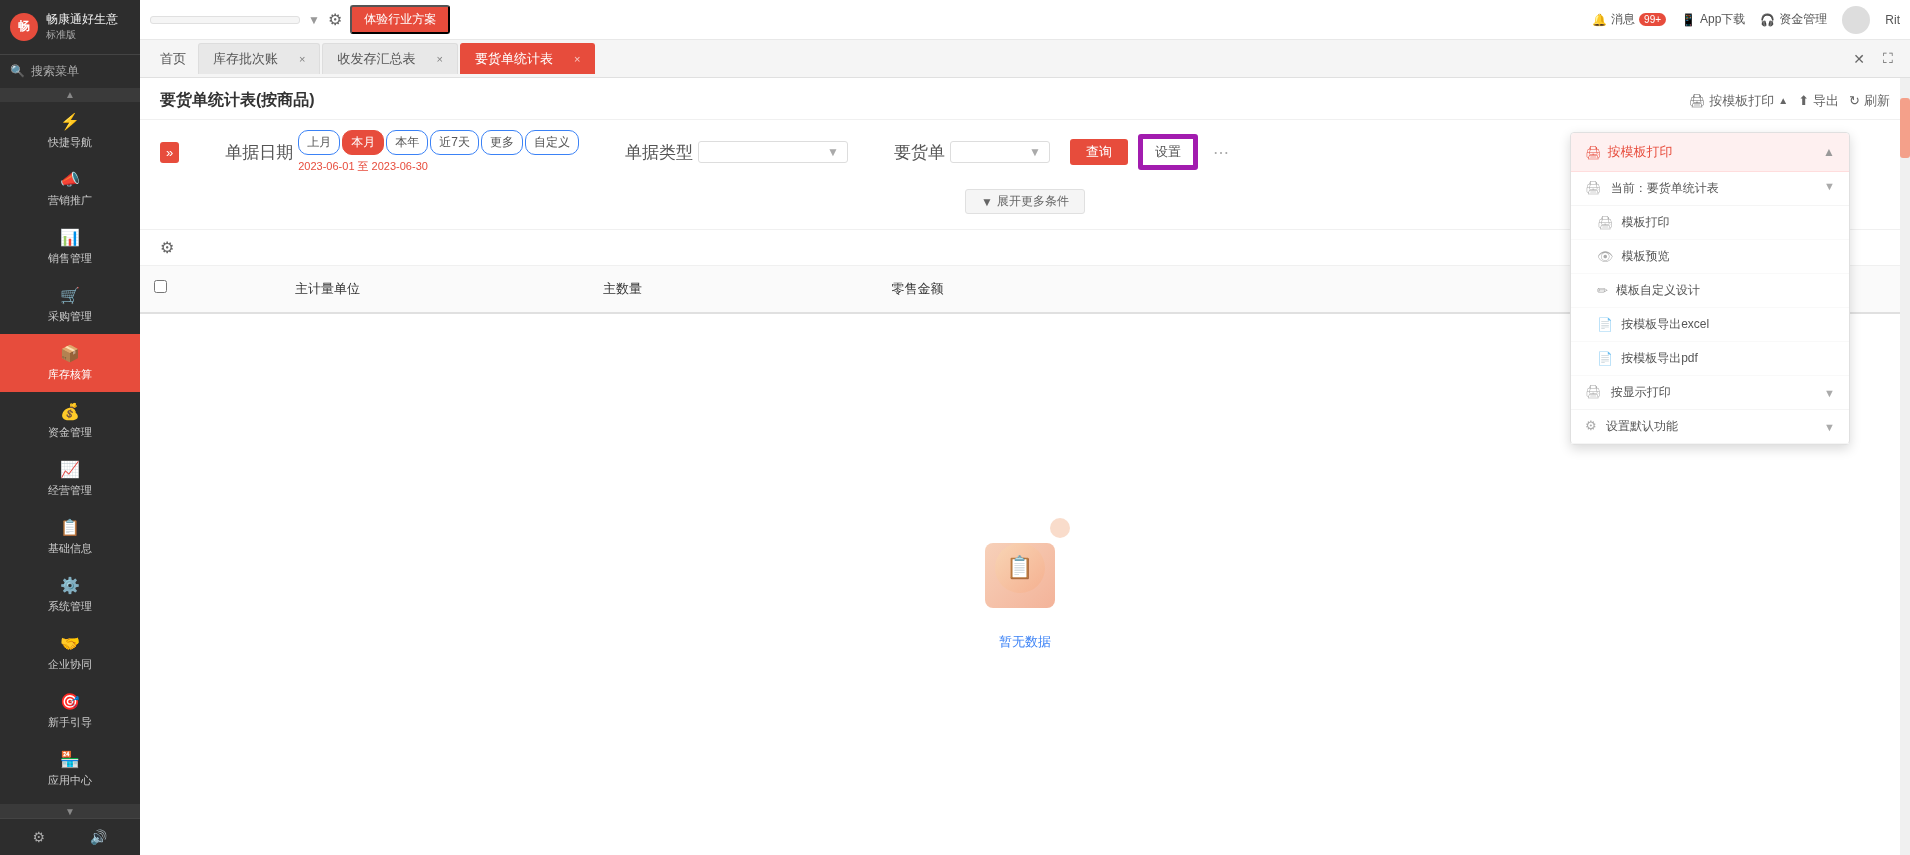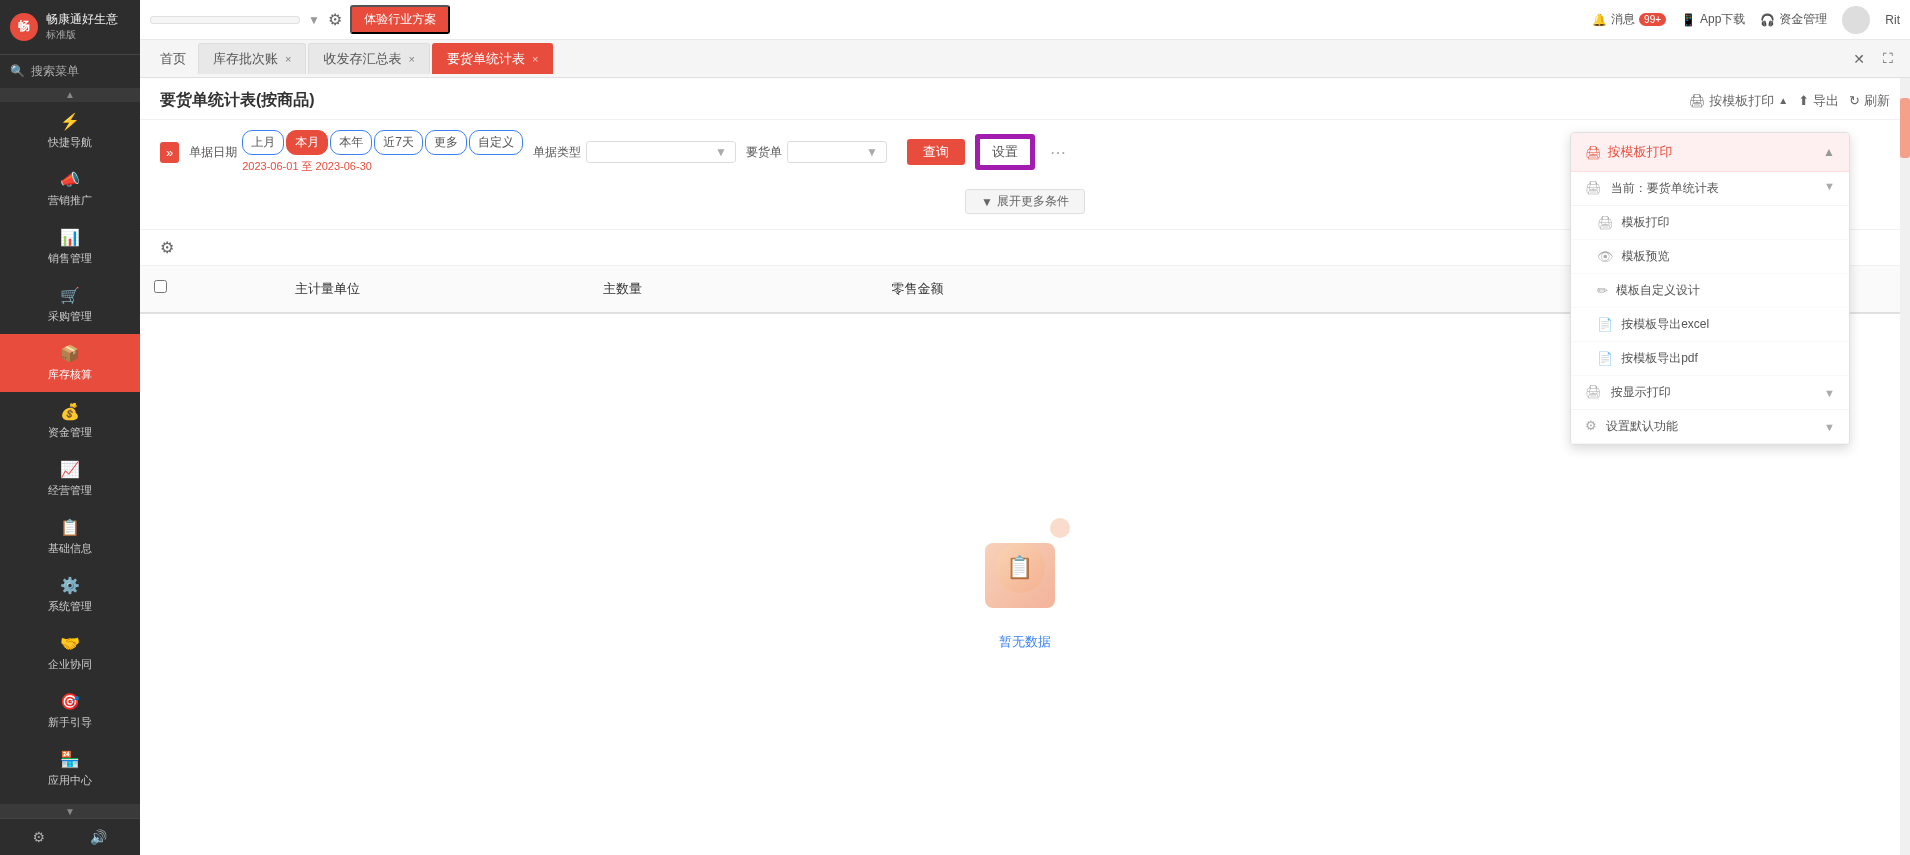--- a/index.html
+++ b/index.html
@@ -125,21 +125,21 @@
     .tab-bar {
       height: 38px;
       background: #f5f5f5;
       display: flex;
       align-items: center;
       padding: 0 10px;
       border-bottom: 1px solid #e0e0e0;
       gap: 2px;
     }
     .tab-item {
-      display: flex; align-items: center; gap: 7px;
+      display: flex; align-items: center; gap: 21px;
       padding: 6px 14px;
       border-radius: 3px 3px 0 0;
       font-size: 13px;
       cursor: pointer;
       color: #555;
       background: #e8e8e8;
       border: 1px solid #ddd;
       border-bottom: none;
     }
     .tab-item.active {
@@ -190,21 +190,21 @@
     .filter-expand-btn {
       background: #e74c3c;
       color: white;
       border: none;
       padding: 3px 6px;
       border-radius: 3px;
       cursor: pointer;
       font-size: 13px;
     }
     .filter-group { display: flex; align-items: center; gap: 5px; }
-    .filter-label { color: #555; font-size: 12px; }
+    .filter-label { color: #555; font-size: 17px; margin-left: 36px; }
     .filter-date-btn {
       padding: 3px 8px;
       border: 1px solid #3b82f6;
       background: #fff;
       border-radius: 10px;
       cursor: pointer;
       font-size: 12px;
       color: #555;
     }
     .filter-date-btn.active {

